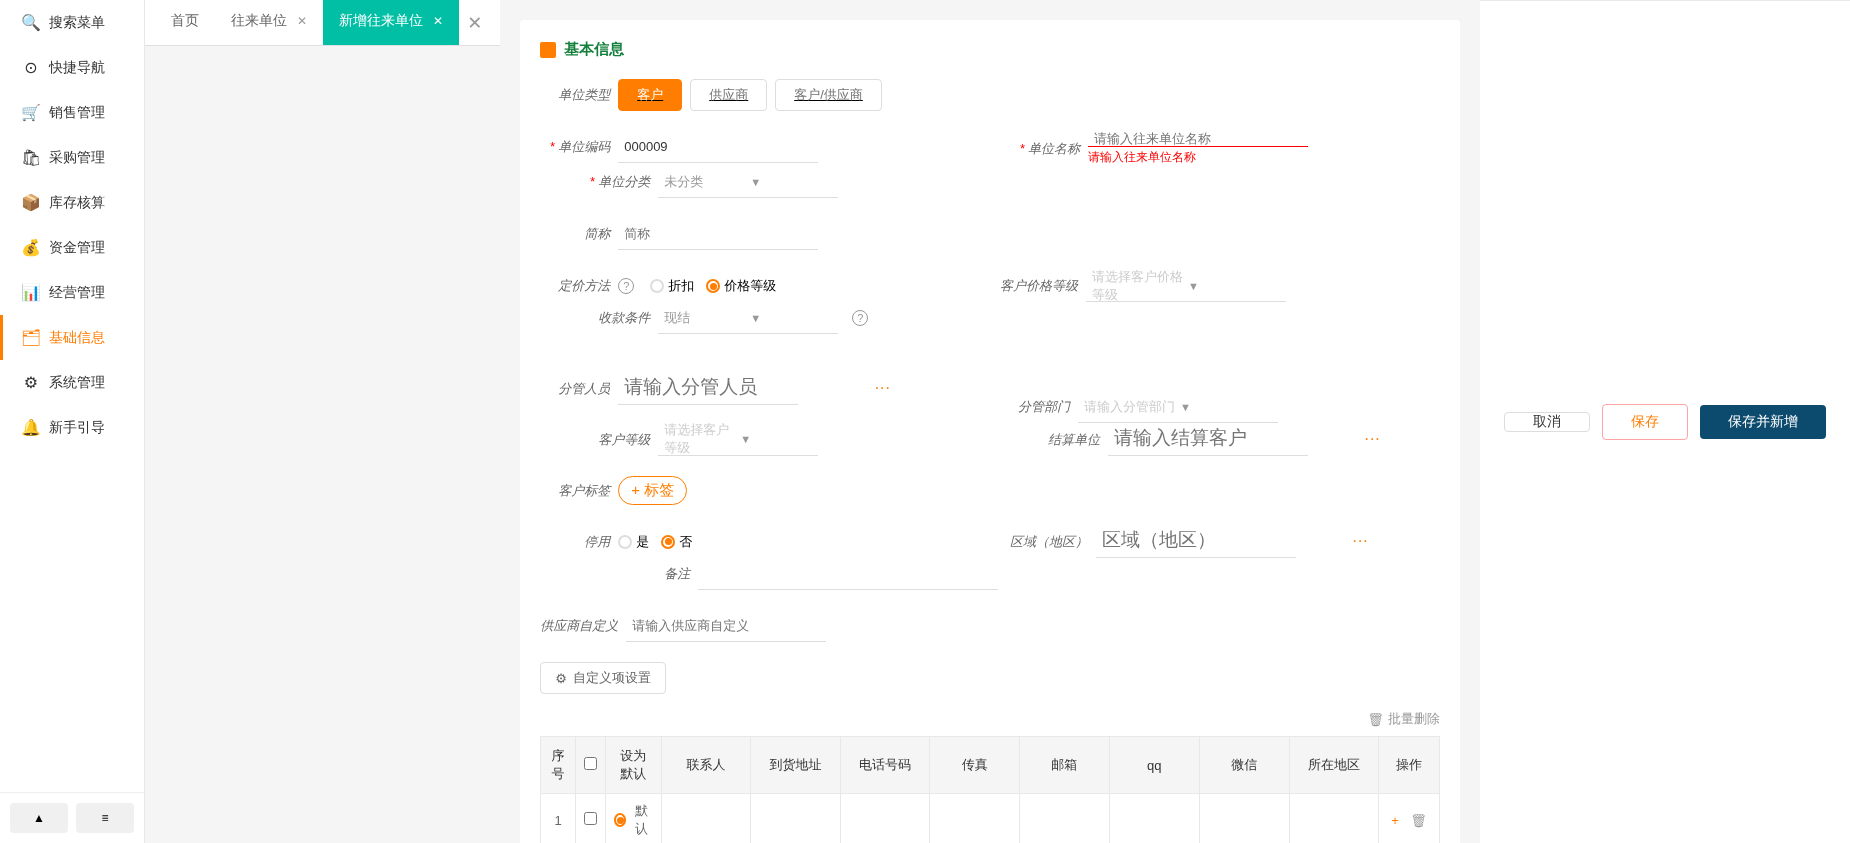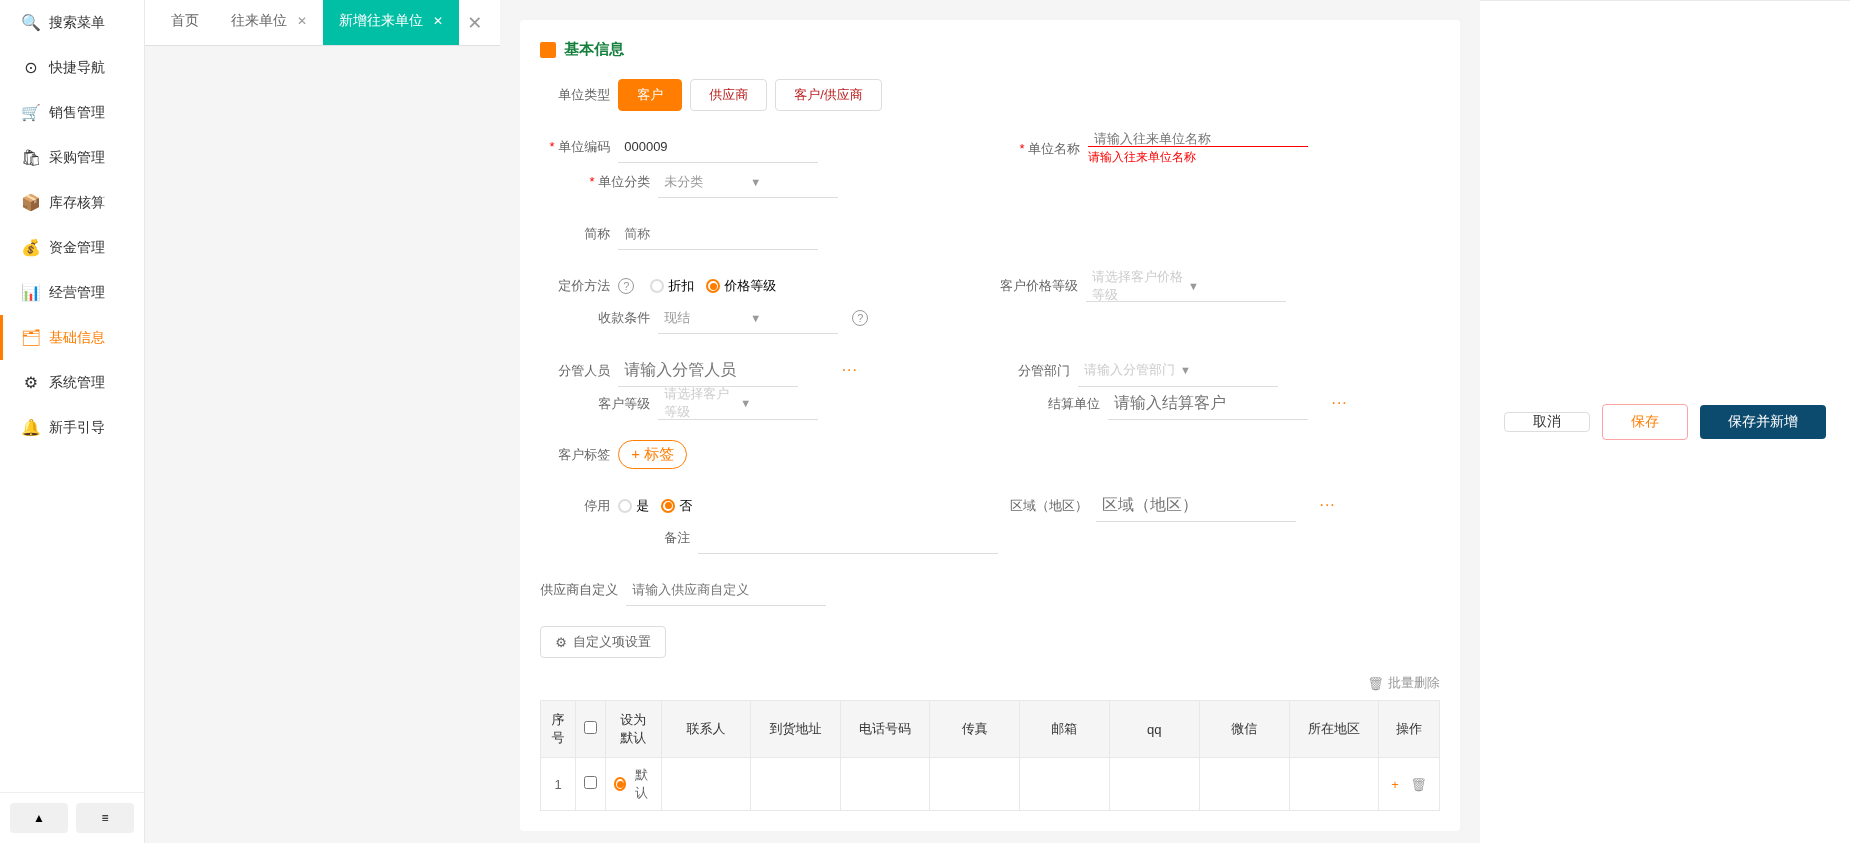--- a/index.html
+++ b/index.html
@@ -140,20 +140,21 @@
       flex: 1;
       min-width: 280px;
       gap: 8px;
     }
     .form-label {
       font-size: 13px;
       color: #666;
       white-space: nowrap;
       min-width: 70px;
       text-align: right;
+      font-style: italic;
     }
     .form-label.required::before {
       content: '* ';
       color: red;
     }
     .form-input {
       flex: 1;
       height: 32px;
       border: none;
       border-bottom: 1px solid #ddd;
@@ -176,29 +177,30 @@
       gap: 4px;
       padding: 0 6px;
     }
     .form-select span { flex: 1; }
     .form-select .arrow { color: #999; font-size: 11px; }
 
     
     .unit-type-group {
       display: flex;
       gap: 8px;
+      text-decoration: underline;
     }
     .unit-type-btn {
       padding: 6px 18px;
       border: 1px solid #ddd;
       border-radius: 4px;
       background: #fff;
       cursor: pointer;
       font-size: 13px;
-      color: #b91c1c;
+      color: #737373;
     }
     .unit-type-btn.active {
       background: #ff7d00;
       color: #fff;
       border-color: #ff7d00;
     }
 
     
     .radio-group { display: flex; align-items: center; gap: 12px; }
     .radio-item { display: flex; align-items: center; gap: 4px; cursor: pointer; font-size: 13px; }
@@ -339,25 +341,26 @@
     .field-with-more {
       display: flex;
       align-items: center;
       flex: 1;
       border-bottom: 1px solid #ddd;
     }
     .field-with-more input {
       flex: 1;
       border: none;
       outline: none;
-      font-size: 16px;
+      font-size: 19px;
       padding: 4px 6px;
       color: #999;
       background: transparent;
       height: 32px;
+      font-family: Liberation Mono, monospace;
     }
   </style>
 </head>
 <body>
 
 <div class="sidebar">
   <div class="sidebar-item">
     <span class="sidebar-icon">🔍</span>
     <span>搜索菜单</span>
   </div>
@@ -503,21 +506,21 @@
       </div>
 
       <div class="form-row" style="align-items:center;">
         <div class="form-field">
           <span class="form-label">分管人员</span>
           <div class="field-with-more" style="width:180px;flex:none;">
             <input type="text" placeholder="请输入分管人员" style="">
             <span class="more-btn">···</span>
           </div>
         </div>
-        <div class="form-field" style="margin-left:20px;">
+        <div class="form-field" style="margin-left:20px;margin-top:37px;">
           <span class="form-label">分管部门</span>
           <div class="form-select" style="width:200px;flex:none;">
             <span style="color:#ccc;">请输入分管部门</span>
             <span class="arrow">▼</span>
           </div>
         </div>
         <div class="form-field" style="margin-left:40px;">
           <span class="form-label">客户等级</span>
           <div class="form-select" style="width:160px;flex:none;">
             <span style="color:#ccc;">请选择客户等级</span>

